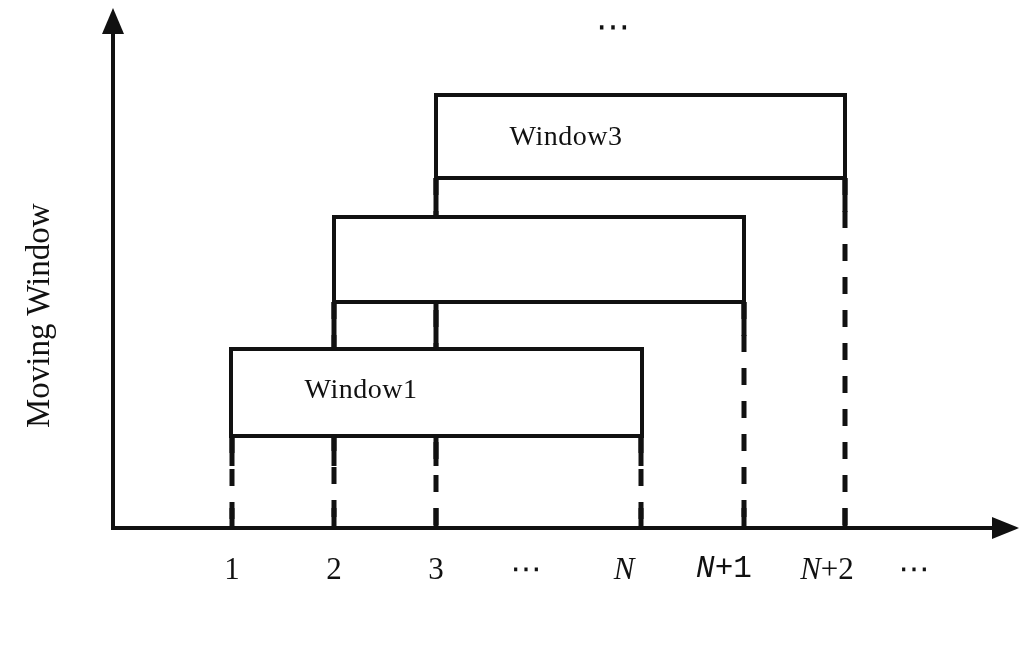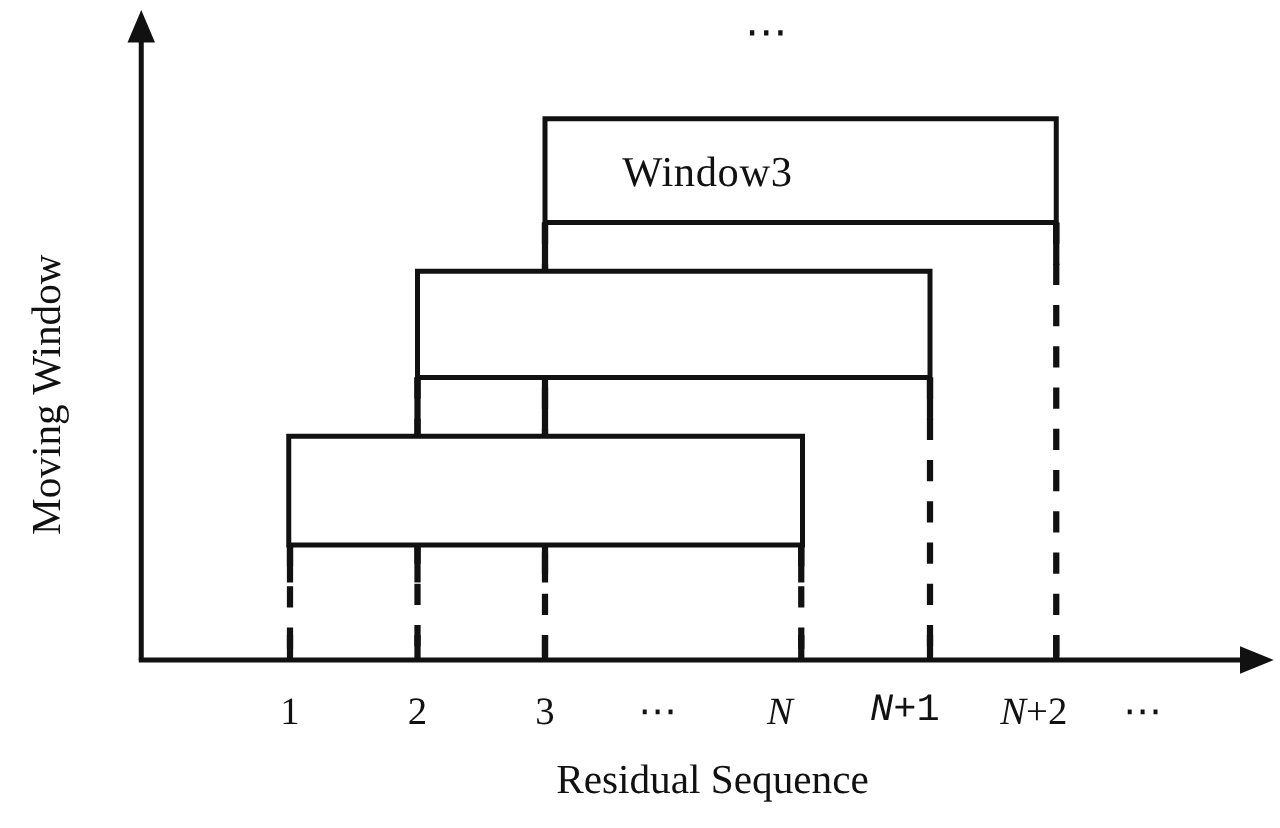--- a/index.html
+++ b/index.html
@@ -23,21 +23,21 @@
     width: 1024px;
     height: 662px;
   }
   .lbl {
     position: absolute;
     white-space: nowrap;
     color: #111111;
     line-height: 1;
   }
   .window-label {
-    font-size: 34px;
+    font-size: 28px;
     letter-spacing: 0.5px;
   }
   .tick-label {
     font-size: 31px;
     text-align: center;
   }
   .tick-label .ital {
     font-style: italic;
   }
   .ellipsis-label {
@@ -114,20 +114,21 @@
       <line x1="744" y1="508" x2="744" y2="527"></line>
       <line x1="845" y1="508" x2="845" y2="527"></line>
     </g>
   </svg>
 
   <div class="lbl top-ellipsis" style="left:596px; top:10px;">⋯</div>
 
   <div class="lbl window-label" style="left:566px; top:122px; transform:translateX(-50%);">Window3</div>
 
 
+  <div class="lbl window-label" style="left:361px; top:375px; transform:translateX(-50%);">Window1</div>
 
   <div class="lbl tick-label" style="left:232px; top:553px; transform:translateX(-50%);">1</div>
 
   <div class="lbl tick-label" style="left:334px; top:553px; transform:translateX(-50%);">2</div>
 
   <div class="lbl tick-label" style="left:436px; top:553px; transform:translateX(-50%);">3</div>
 
   <div class="lbl ellipsis-label" style="left:527px; top:553px; transform:translateX(-50%);">⋯</div>
 
   <div class="lbl tick-label" style="left:624px; top:553px; transform:translateX(-50%);">
@@ -137,17 +138,16 @@
   <div class="lbl tick-label" style="left:724px; top:553px; transform:translateX(-50%);font-family:Liberation Mono, monospace;">
     <span class="ital">N</span><span>+1</span>
   </div>
 
   <div class="lbl tick-label" style="left:827px; top:553px; transform:translateX(-50%);">
     <span class="ital">N</span><span>+2</span>
   </div>
 
   <div class="lbl ellipsis-label" style="left:915px; top:553px; transform:translateX(-50%);">⋯</div>
 
-  <div class="lbl axis-title" style="left:570px; top:608px; transform:translateX(-50%);">Residual Sequence</div>
 
   <div class="lbl axis-title" id="y-axis-title" style="left:22px; top:428px;">Moving Window</div>
 
 </div>
 
 </body></html>

